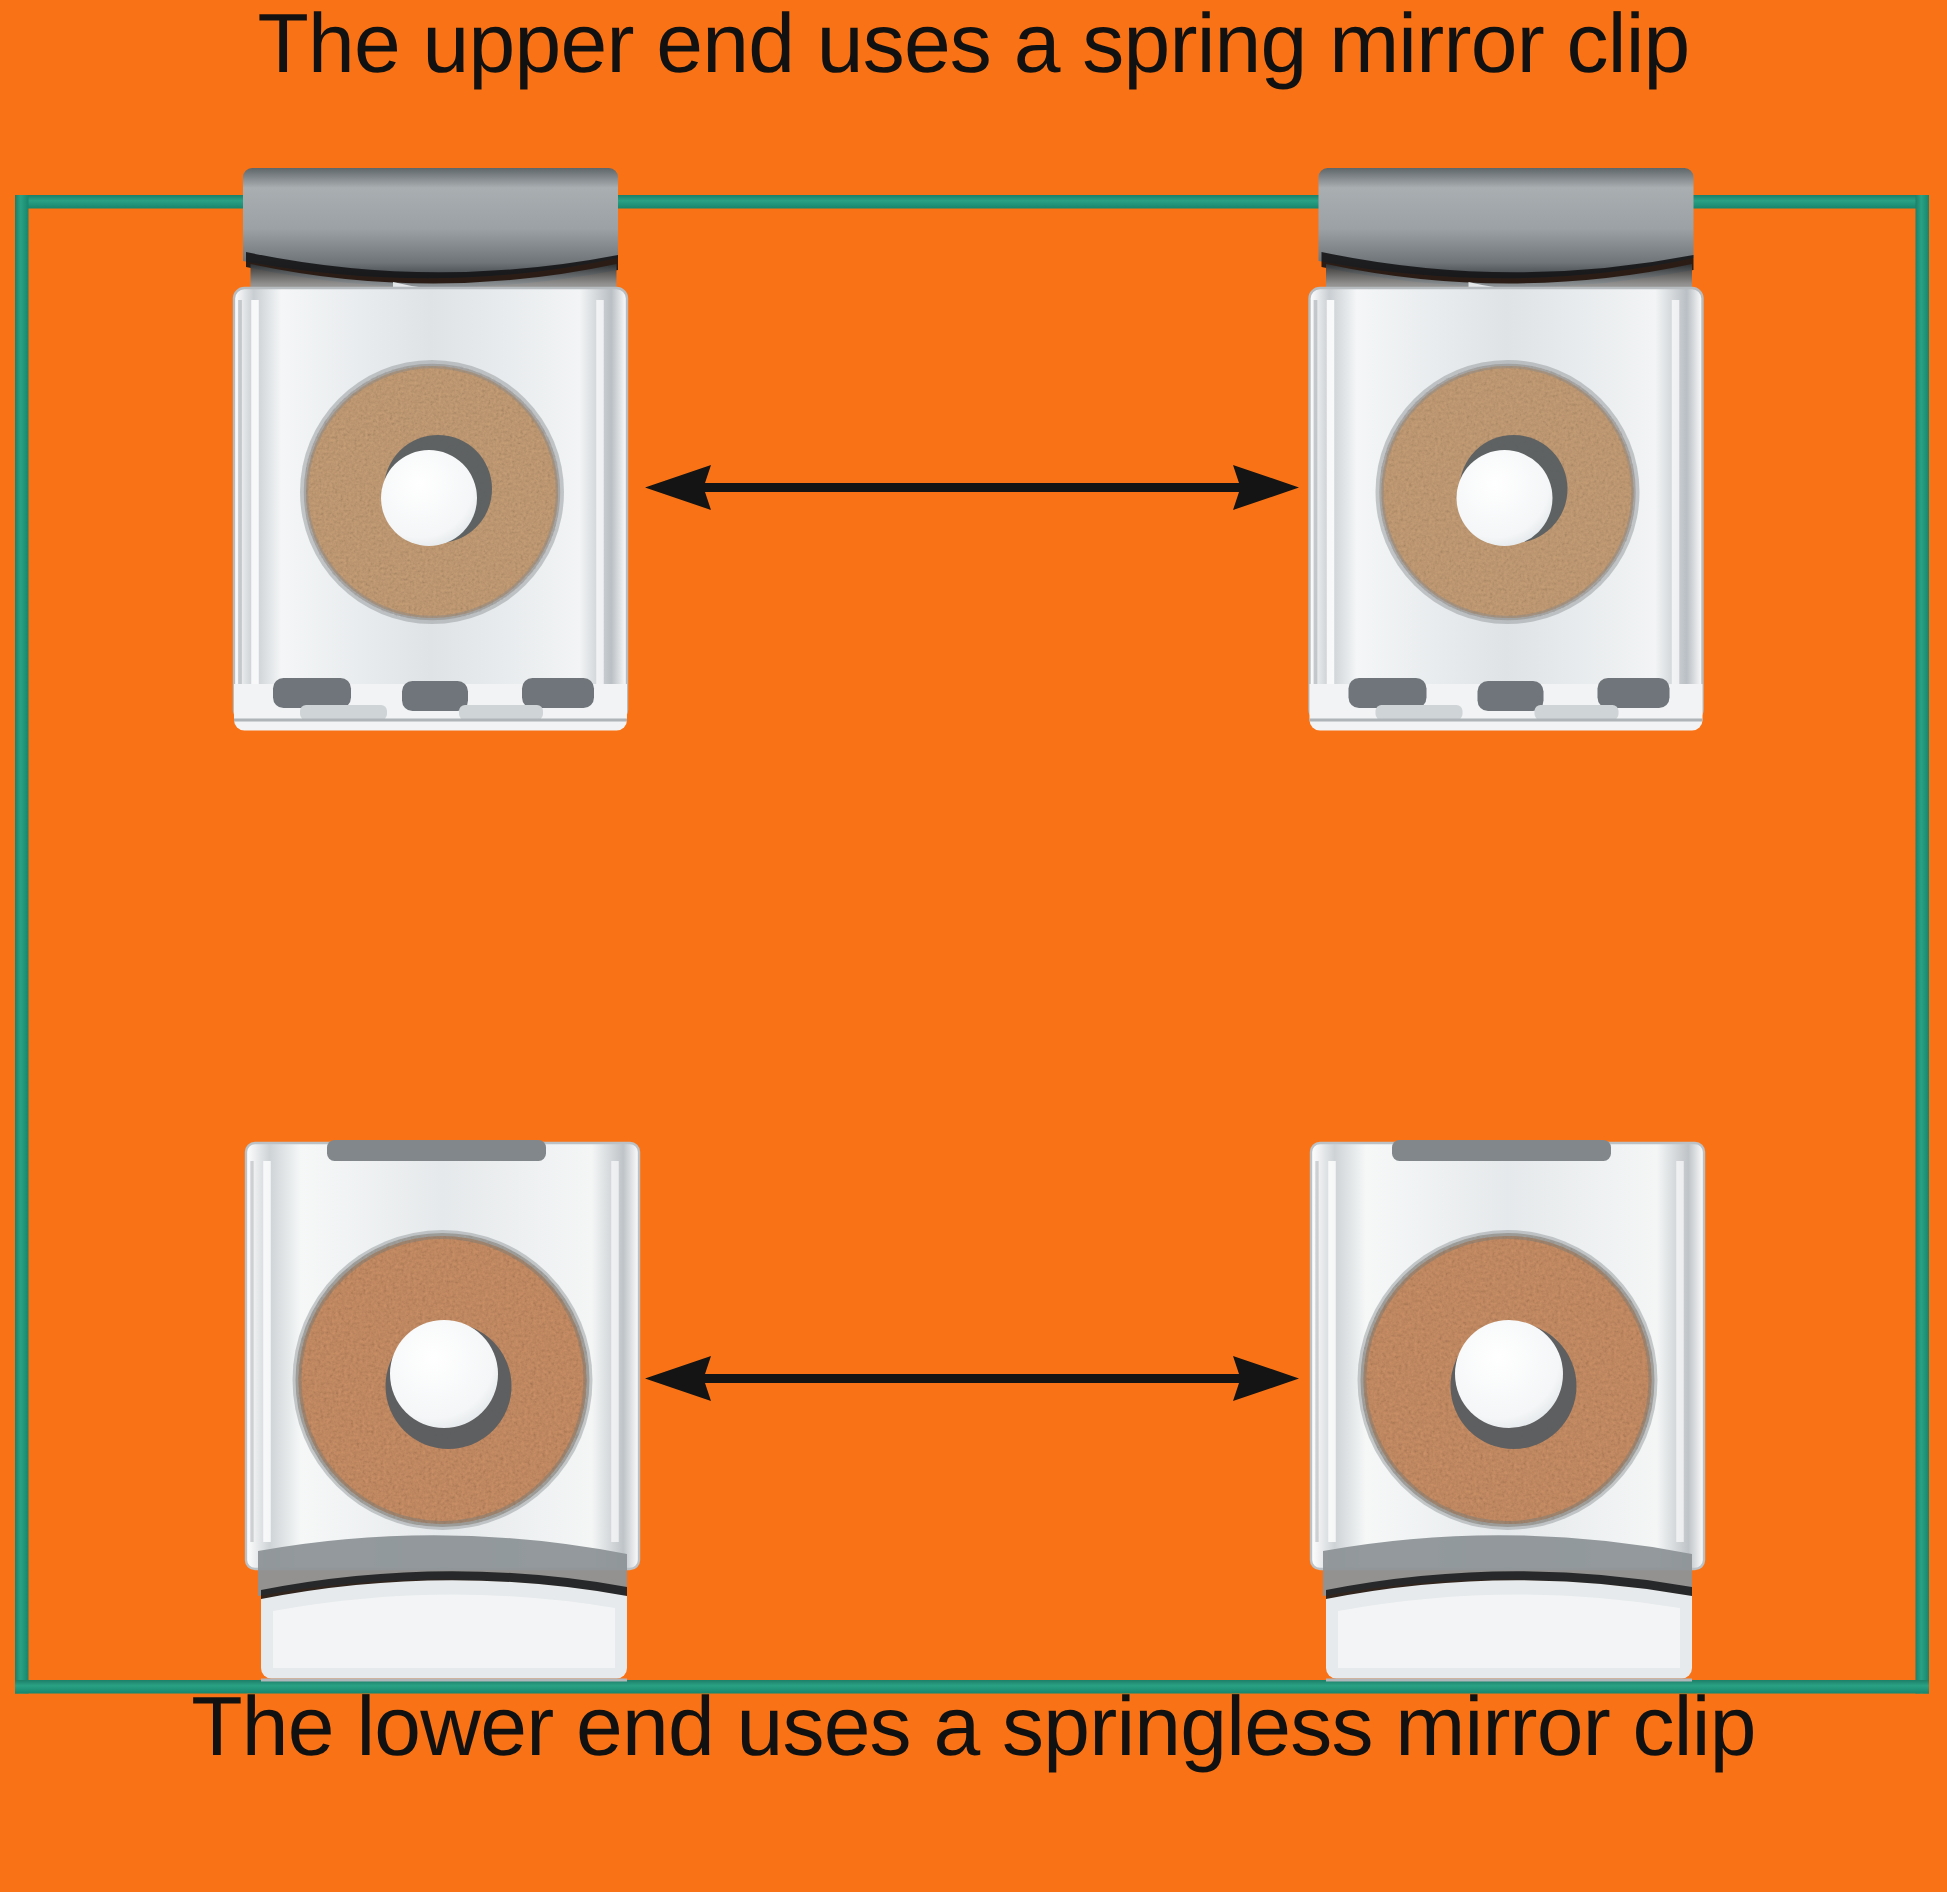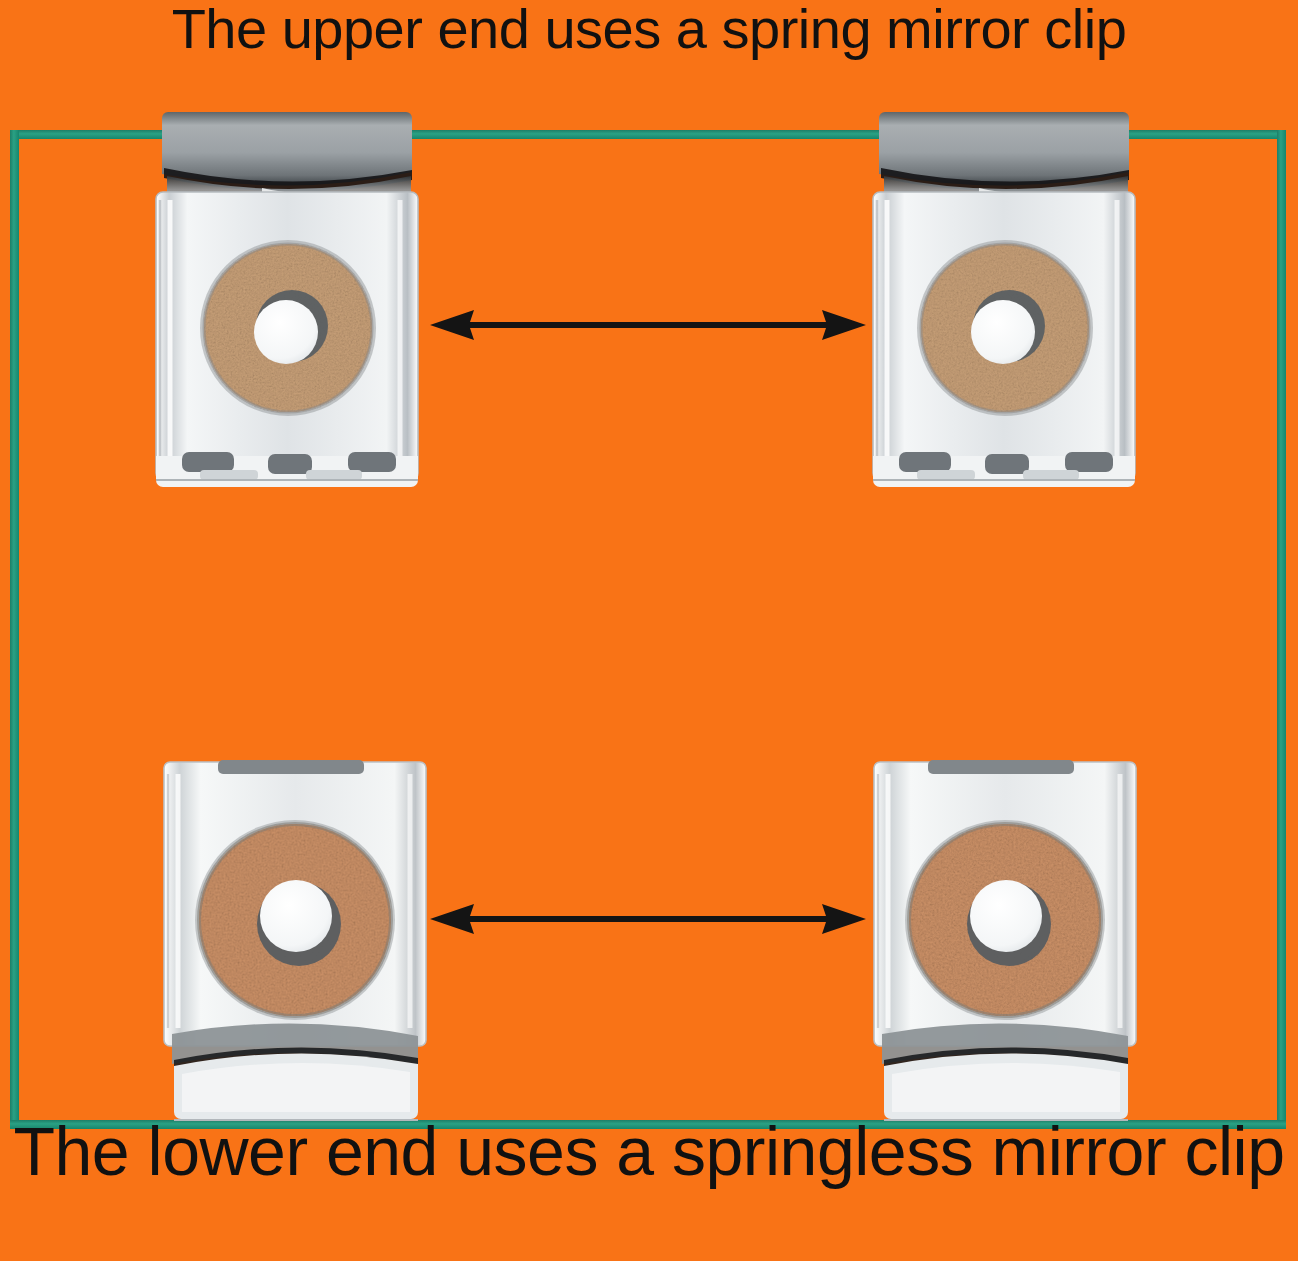--- a/index.html
+++ b/index.html
@@ -30,21 +30,21 @@
     letter-spacing: -0.5px;
     white-space: nowrap;
   }
   #caption-top {
     top: -2px;
     font-size: 56px;
     line-height: 62px;
   }
   #caption-bottom {
     top: 1120px;
-    font-size: 68px;
+    font-size: 56px;
     line-height: 62px;
   }
 
   
   .frame-seg {
     position: absolute;
     background: linear-gradient(180deg, #1d7f68 0%, #2aa184 42%, #17866c 100%);
   }
   .frame-seg.vert {
     background: linear-gradient(90deg, #1d7f68 0%, #2aa184 42%, #17866c 100%);

